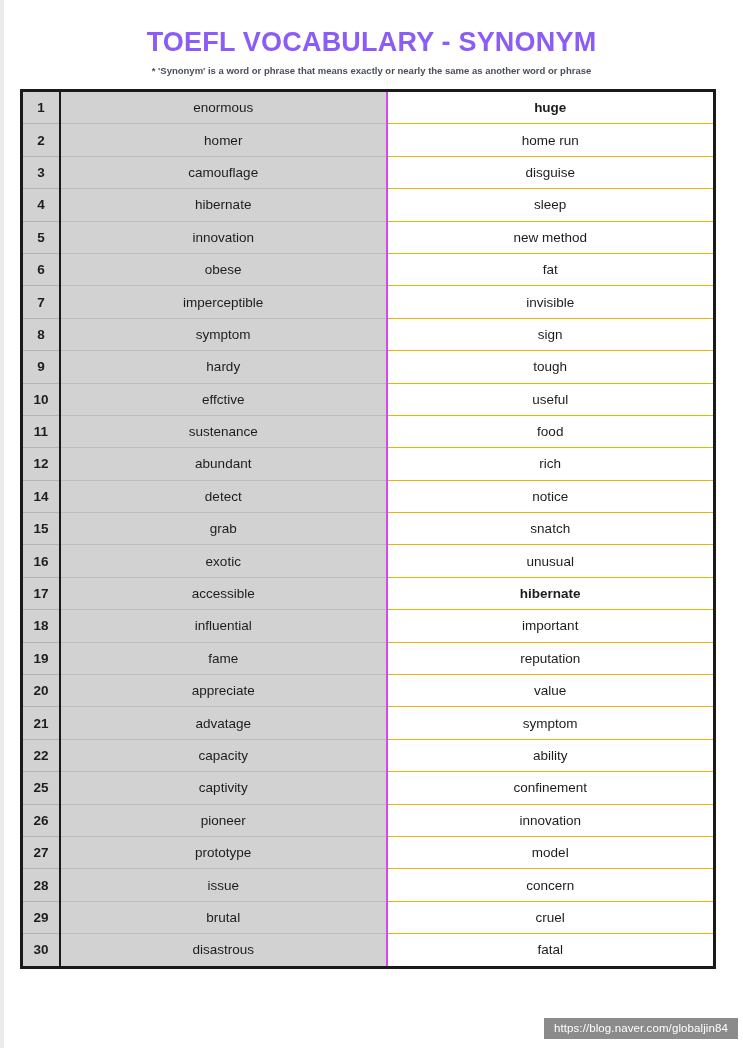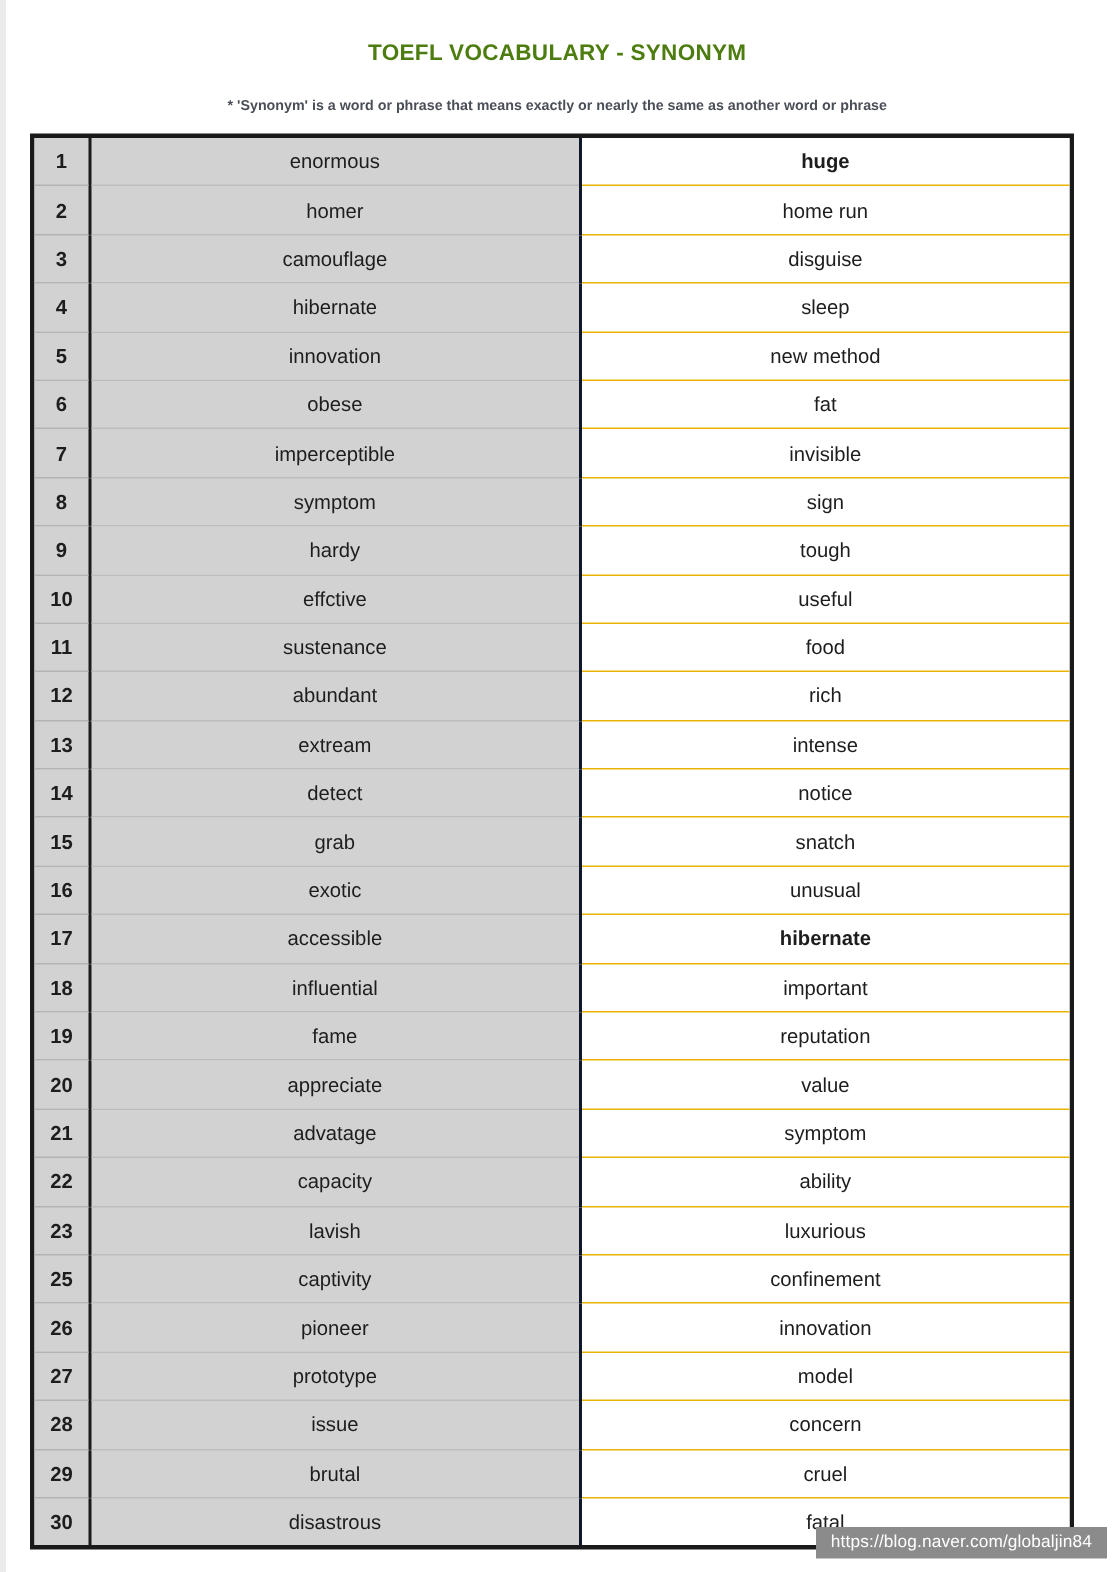--- a/index.html
+++ b/index.html
@@ -34,24 +34,24 @@
     width: 743px;
     height: 1048px;
   }
 
   .title {
     position: absolute;
     left: 0;
     top: 27px;
     width: 743px;
     text-align: center;
-    font-size: 15px;
+    font-size: 27px;
     font-weight: bold;
     letter-spacing: 0.2px;
-    color: #4d7c0f;
+    color: #8b5cf6;
     white-space: nowrap;
   }
 
   .subtitle {
     position: absolute;
     left: 0;
     top: 65px;
     width: 743px;
     text-align: center;
     font-size: 9.5px;
@@ -94,21 +94,21 @@
     font-weight: bold;
     color: #2b2b2b;
     border-right: 2.5px solid #1a1a1a;
     border-bottom: 1px solid #b4b4b4;
   }
 
   
   .col-word {
     background: #d2d2d2;
     text-align: center;
-    border-right: 2px solid #0f172a;
+    border-right: 2px solid #d946ef;
     border-bottom: 1px solid #bdbdbd;
   }
 
   
   .col-syn {
     background: #ffffff;
     text-align: center;
     border-bottom: 1px solid #eab308;
   }
 
@@ -203,25 +203,20 @@
             <td class="col-num">11</td>
             <td class="col-word">sustenance</td>
             <td class="col-syn">food</td>
           </tr>
           <tr>
             <td class="col-num">12</td>
             <td class="col-word">abundant</td>
             <td class="col-syn t-faded">rich</td>
           </tr>
           <tr>
-            <td class="col-num">13</td>
-            <td class="col-word">extream</td>
-            <td class="col-syn">intense</td>
-          </tr>
-          <tr>
             <td class="col-num">14</td>
             <td class="col-word">detect</td>
             <td class="col-syn">notice</td>
           </tr>
           <tr>
             <td class="col-num">15</td>
             <td class="col-word">grab</td>
             <td class="col-syn">snatch</td>
           </tr>
           <tr>
@@ -253,25 +248,20 @@
             <td class="col-num">21</td>
             <td class="col-word">advatage</td>
             <td class="col-syn t-faded">symptom</td>
           </tr>
           <tr>
             <td class="col-num">22</td>
             <td class="col-word">capacity</td>
             <td class="col-syn">ability</td>
           </tr>
           <tr>
-            <td class="col-num">23</td>
-            <td class="col-word">lavish</td>
-            <td class="col-syn t-faded">luxurious</td>
-          </tr>
-          <tr>
             <td class="col-num">25</td>
             <td class="col-word">captivity</td>
             <td class="col-syn">confinement</td>
           </tr>
           <tr>
             <td class="col-num">26</td>
             <td class="col-word">pioneer</td>
             <td class="col-syn">innovation</td>
           </tr>
           <tr>

